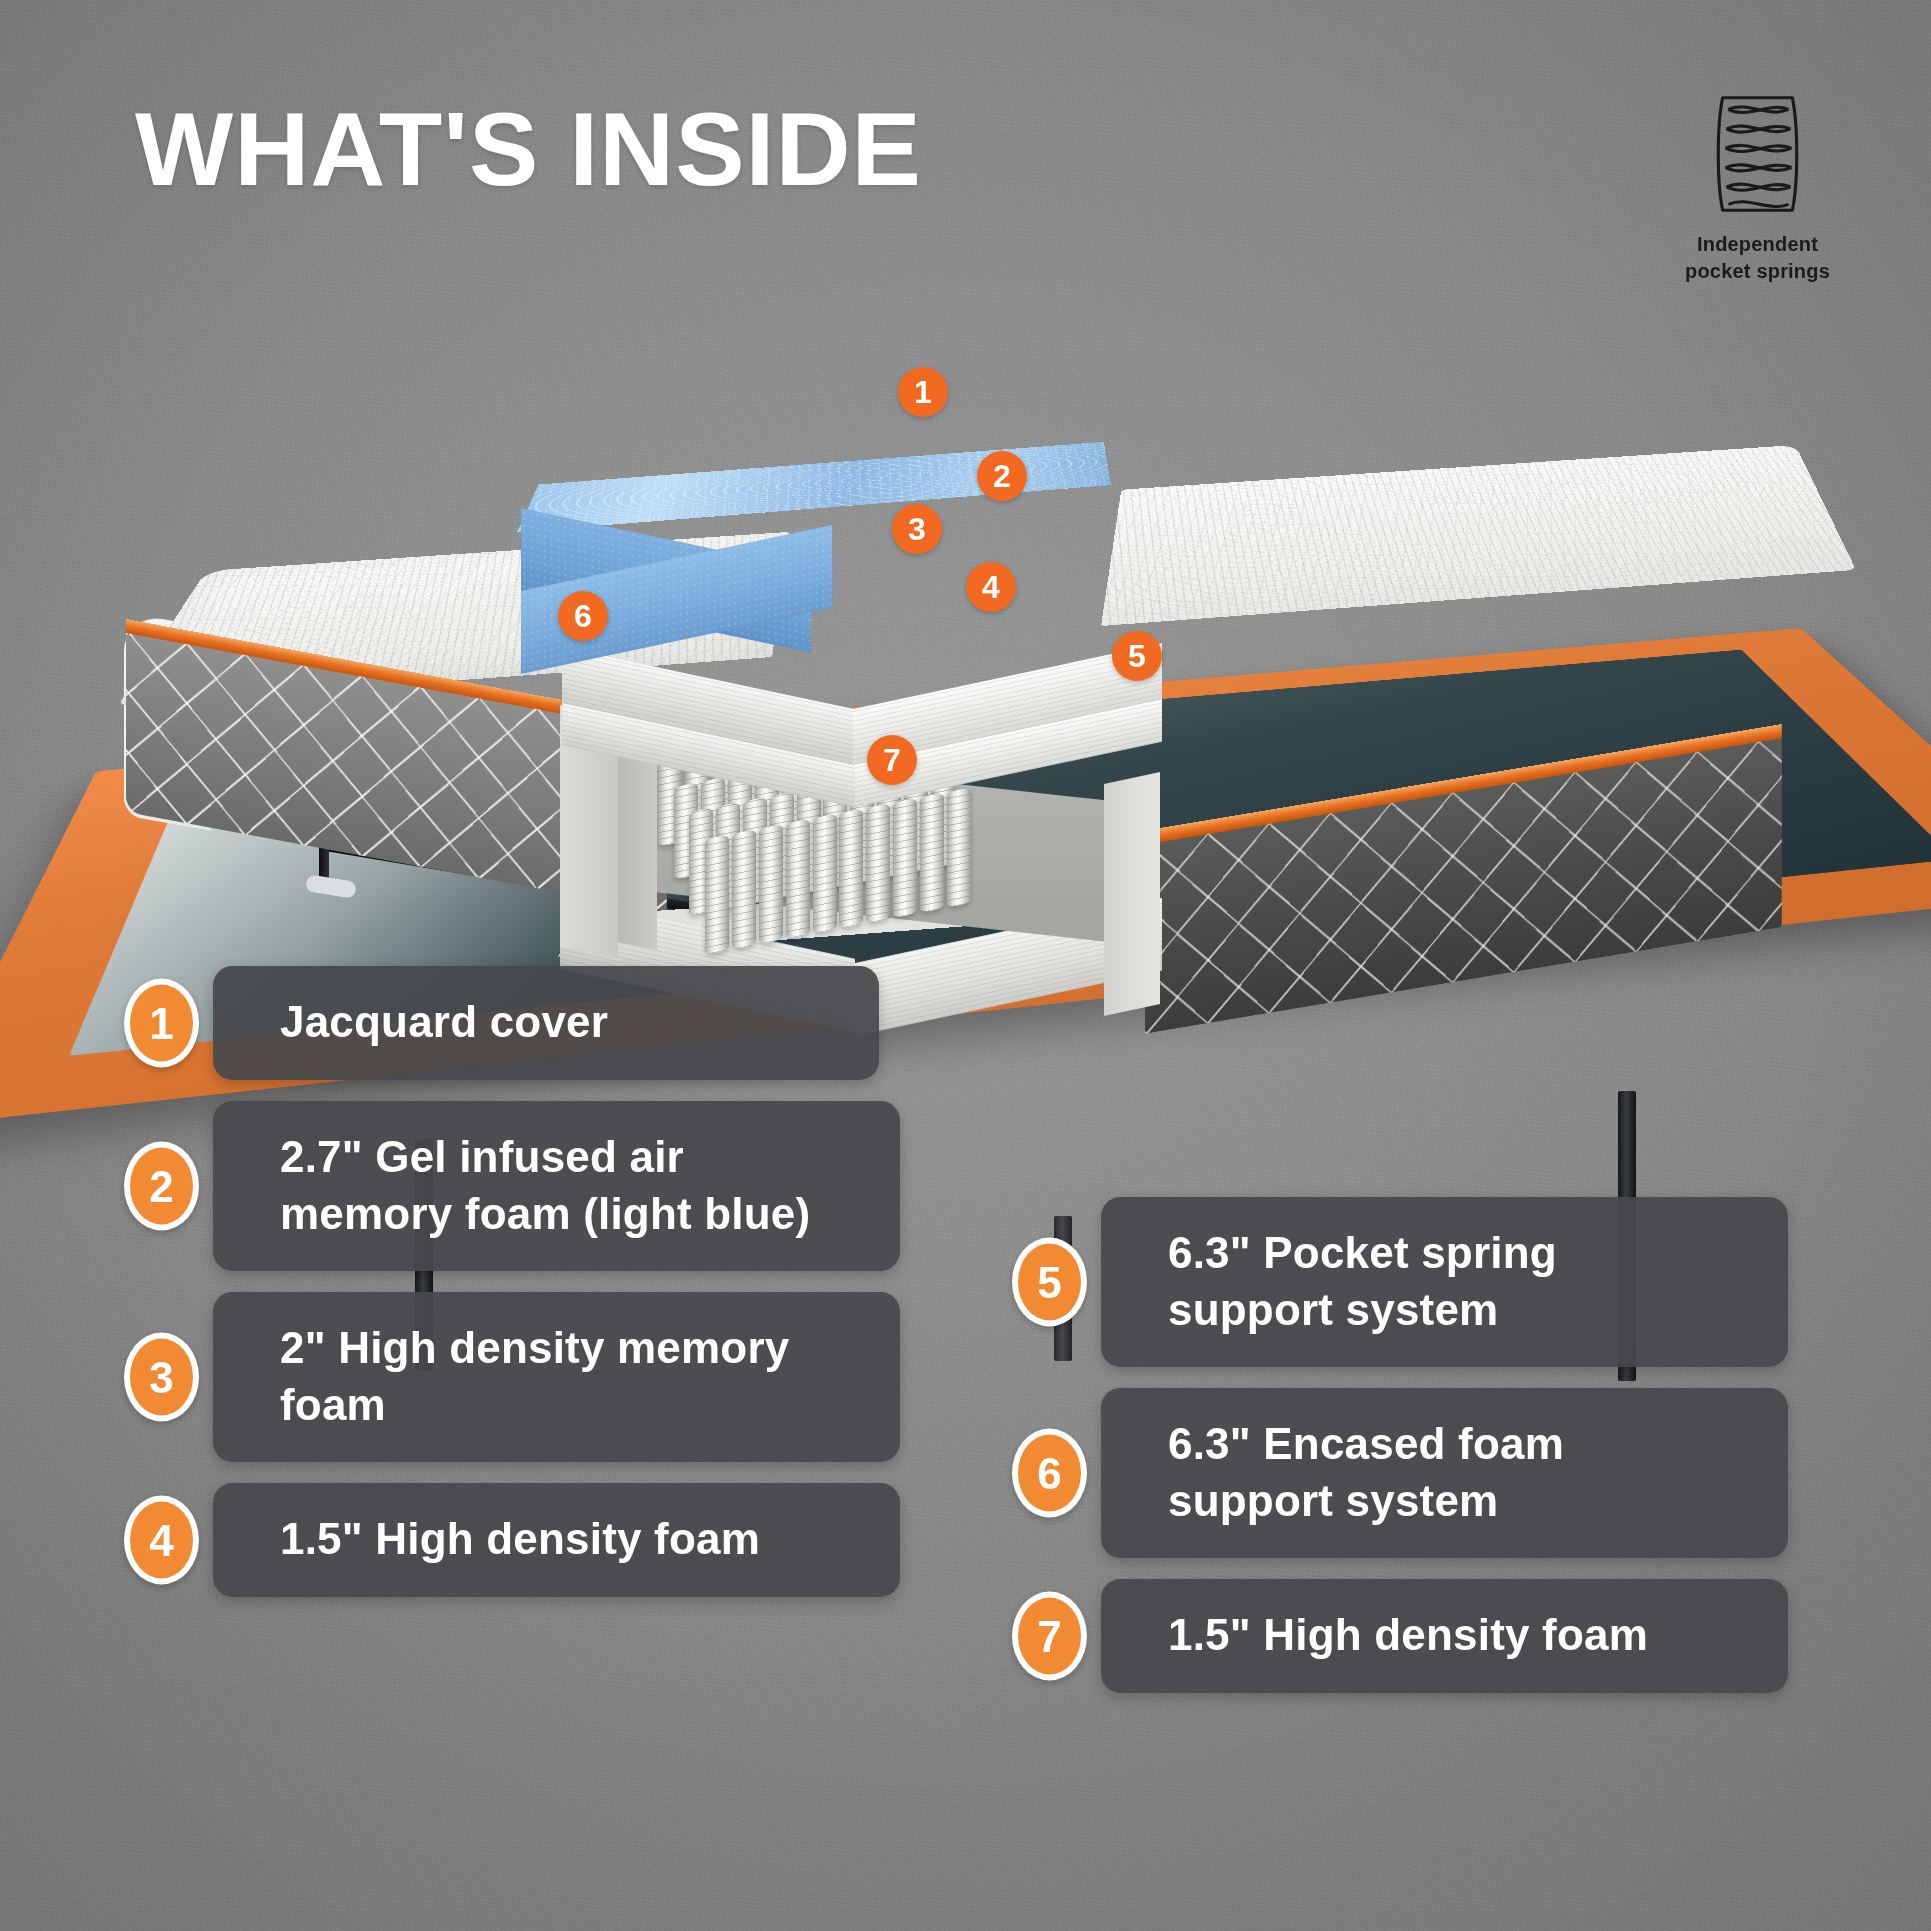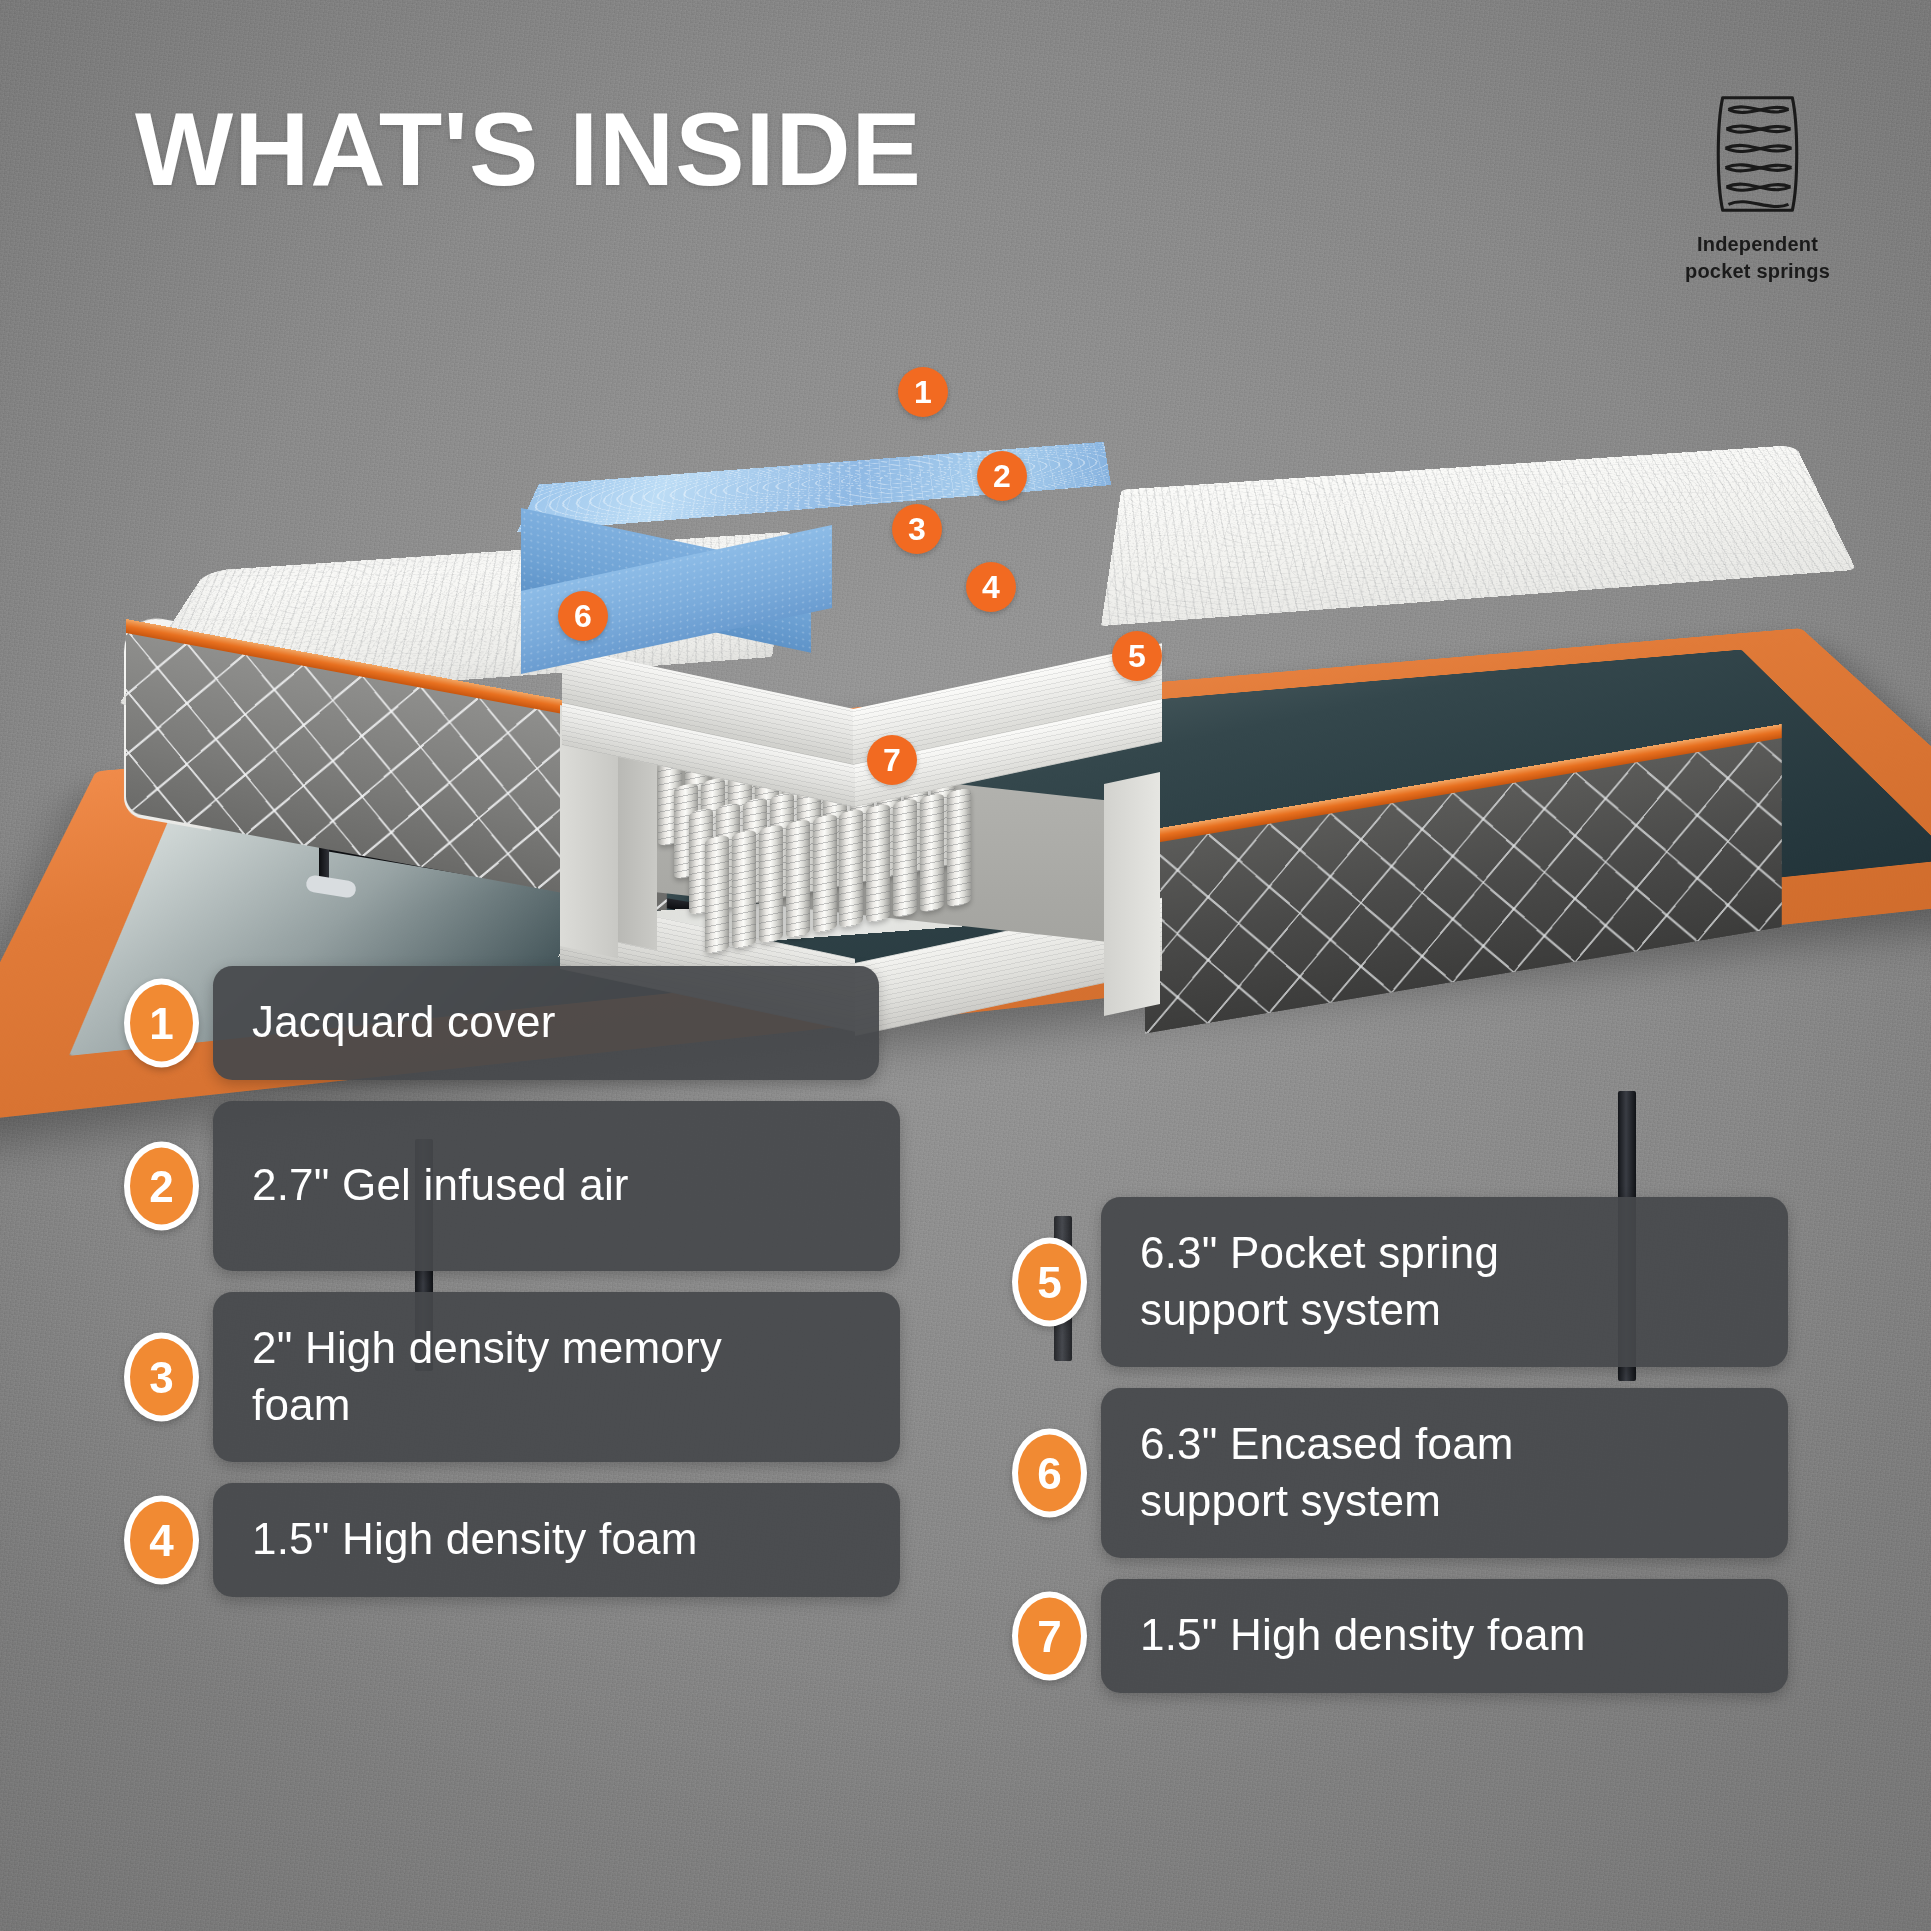--- a/index.html
+++ b/index.html
@@ -412,23 +412,24 @@
     border-radius: 19.3px;
     padding: 25px 33px 27px 39px;
     min-height: 114px;
     display: flex;
     align-items: center;
     box-shadow: 0 4.8px 13.5px rgba(0,0,0,.22);
   }
   .legend-text {
     color: #ffffff;
     font-size: 44px;
-    font-weight: 400;
+    font-weight: 700;
     line-height: 1.3;
     letter-spacing: 0.2px;
+    margin-left: 28px;
   }
   .legend-item.two-line .legend-card { min-height: 170px; }
   .legend-item.two-line { min-height: 170px; }
 
   
   #legend-left  .legend-card { width: 687px; }
   #legend-right .legend-card { width: 687px; }
   #legend-left .legend-item:nth-child(1) .legend-card { width: 666px; }
 </style>
 </head>
@@ -587,20 +588,21 @@
           <div>Jacquard cover</div>
         </div>
       </div>
     </div>
 
     <div class="legend-item two-line">
       <div class="legend-num">2</div>
       <div class="legend-card">
         <div class="legend-text">
           <div>2.7" Gel infused air</div>
+          <div>memory foam (light blue)</div>
         </div>
       </div>
     </div>
 
     <div class="legend-item two-line">
       <div class="legend-num">3</div>
       <div class="legend-card">
         <div class="legend-text">
           <div>2" High density memory</div>
           <div>foam</div>

